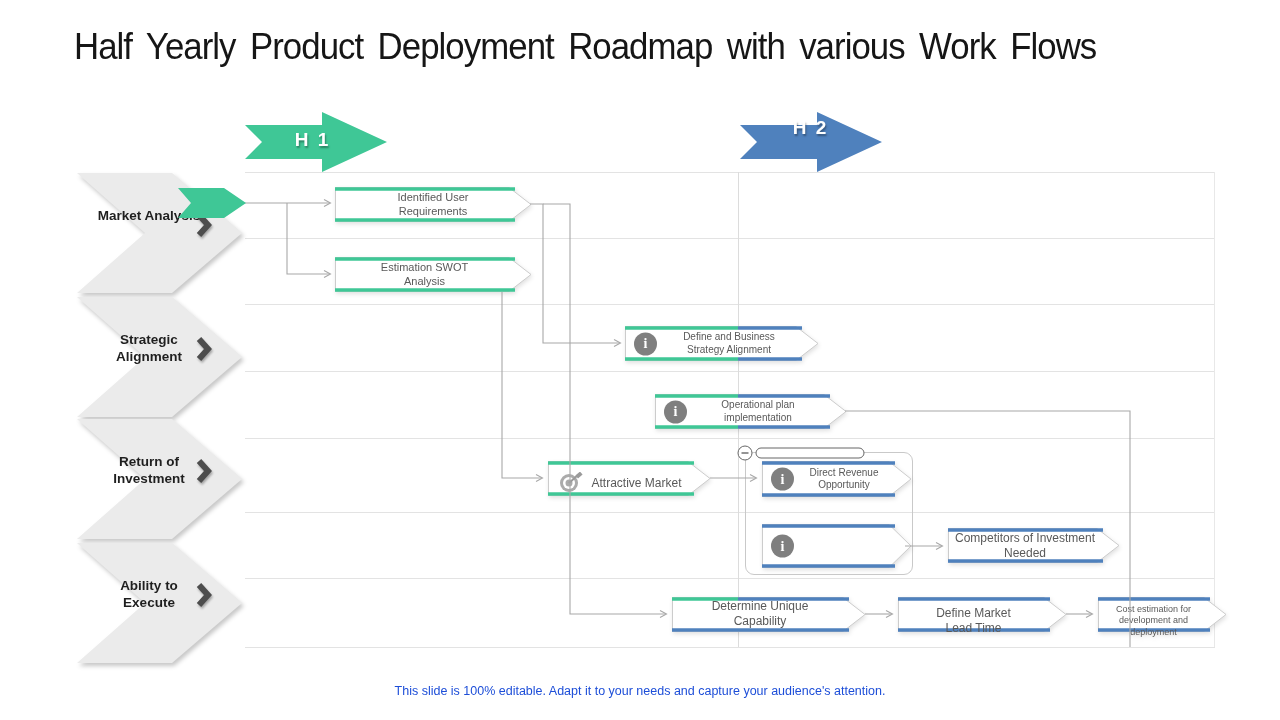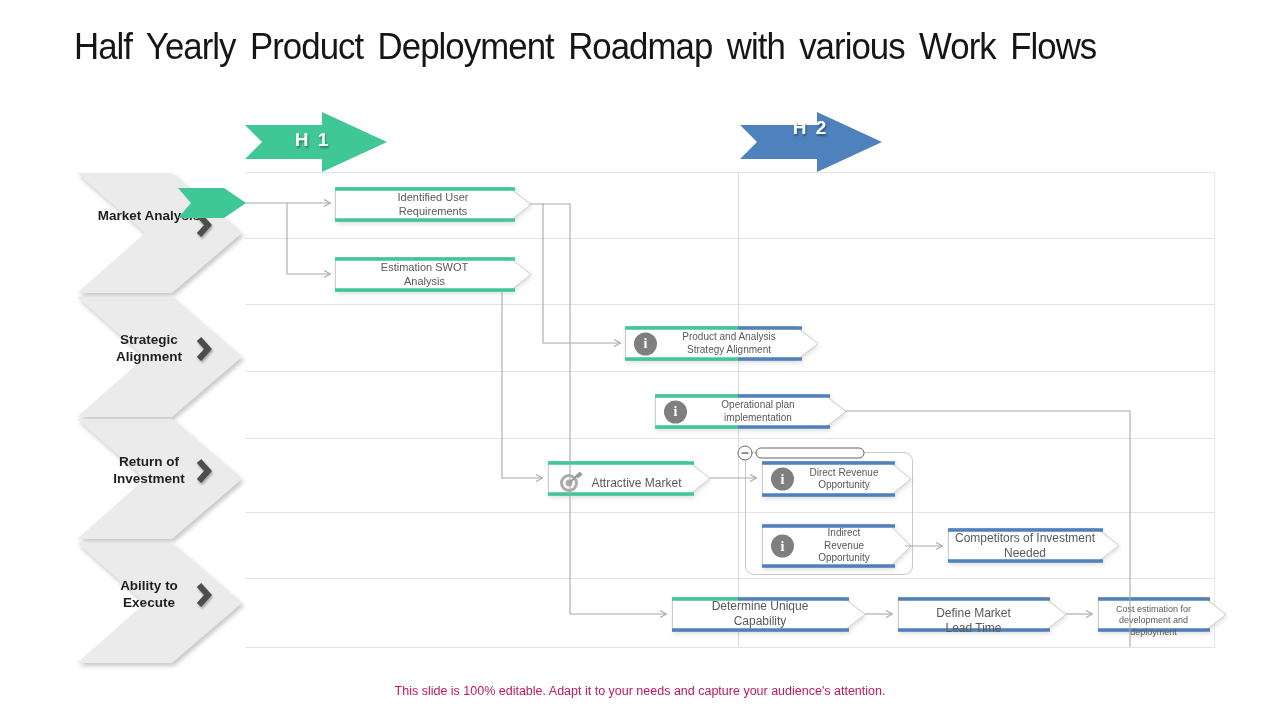--- a/index.html
+++ b/index.html
@@ -3,21 +3,21 @@
 <meta charset="utf-8">
 <style>
   html,body{margin:0;padding:0;}
   body{font-family:"Liberation Sans", sans-serif; background:#fff;}
   #slide{position:relative;width:1280px;height:720px;background:#fff;overflow:hidden;}
 
   .title{position:absolute;left:74px;top:26px;font-size:37px;color:#161616;
     letter-spacing:-1px;word-spacing:6px;transform:scaleX(0.94);transform-origin:left top;white-space:nowrap;z-index:6;}
 
   .footer{position:absolute;left:0;top:684px;width:100%;text-align:center;
-    font-size:12.5px;color:#be185d;z-index:6;}
+    font-size:12.5px;color:#1d4ed8;z-index:6;}
 
   svg.layer{position:absolute;left:0;top:0;z-index:4;pointer-events:none;}
   svg.gridlayer{position:absolute;left:0;top:0;z-index:1;pointer-events:none;}
 
   .harrow{position:absolute;z-index:5;}
   .harrow-label{position:absolute;z-index:6;width:125px;text-align:center;
     font-size:19px;font-weight:bold;color:#fff;letter-spacing:2px;
     text-shadow:1px 2px 2px rgba(0,0,0,0.35);}
 
   .lane{position:absolute;z-index:5;}
@@ -163,21 +163,21 @@
   <div class="node has-icon fs10" style="left:625px;top:326px;width:180px;height:35px;">
       <svg class="shape" width="195" height="35">
         <polygon points="0.5,0.5 171,0.5 193,17.5 171,34.5 0.5,34.5" fill="#ffffff" stroke="#cccccc" stroke-width="1"></polygon>
         <line x1="0" y1="2" x2="113" y2="2" stroke="#3FC796" stroke-width="3.4"></line>
         <line x1="113" y1="2" x2="177" y2="2" stroke="#4F81BD" stroke-width="3.4"></line>
         <line x1="0" y1="33" x2="113" y2="33" stroke="#3FC796" stroke-width="3.4"></line>
         <line x1="113" y1="33" x2="177" y2="33" stroke="#4F81BD" stroke-width="3.4"></line>
       </svg>
     <div class="icon-info">i</div>
     <div class="label">
-        <span>Product and Analysis Strategy Alignment</span>
+        <span>Define and Business Strategy Alignment</span>
       </div>
   </div>
 
   <div class="node has-icon fs10" style="left:655px;top:394px;width:178px;height:35px;">
       <svg class="shape" width="193" height="35">
         <polygon points="0.5,0.5 169,0.5 191,17.5 169,34.5 0.5,34.5" fill="#ffffff" stroke="#cccccc" stroke-width="1"></polygon>
         <line x1="0" y1="2" x2="83" y2="2" stroke="#3FC796" stroke-width="3.4"></line>
         <line x1="83" y1="2" x2="175" y2="2" stroke="#4F81BD" stroke-width="3.4"></line>
         <line x1="0" y1="33" x2="83" y2="33" stroke="#3FC796" stroke-width="3.4"></line>
         <line x1="83" y1="33" x2="175" y2="33" stroke="#4F81BD" stroke-width="3.4"></line>
@@ -218,23 +218,20 @@
       </div>
   </div>
 
   <div class="node has-icon fs10" style="left:762px;top:524px;width:136px;height:44px;">
       <svg class="shape" width="151" height="44">
         <polygon points="0.5,0.5 127,0.5 149,22 127,43.5 0.5,43.5" fill="#ffffff" stroke="#cccccc" stroke-width="1"></polygon>
         <line x1="0" y1="2" x2="133" y2="2" stroke="#4F81BD" stroke-width="3.4"></line>
         <line x1="0" y1="42" x2="133" y2="42" stroke="#4F81BD" stroke-width="3.4"></line>
       </svg>
     <div class="icon-info">i</div>
-    <div class="label">
-        <span class="narrow">Indirect Revenue Opportunity</span>
-      </div>
   </div>
 
   <div class="node fs12" style="left:948px;top:528px;width:158px;height:35px;">
       <svg class="shape" width="173" height="35">
         <polygon points="0.5,0.5 149,0.5 171,17.5 149,34.5 0.5,34.5" fill="#ffffff" stroke="#cccccc" stroke-width="1"></polygon>
         <line x1="0" y1="2" x2="155" y2="2" stroke="#4F81BD" stroke-width="3.4"></line>
         <line x1="0" y1="33" x2="155" y2="33" stroke="#4F81BD" stroke-width="3.4"></line>
       </svg>
     <div class="label">
         <span class="wide">Competitors of Investment Needed</span>

